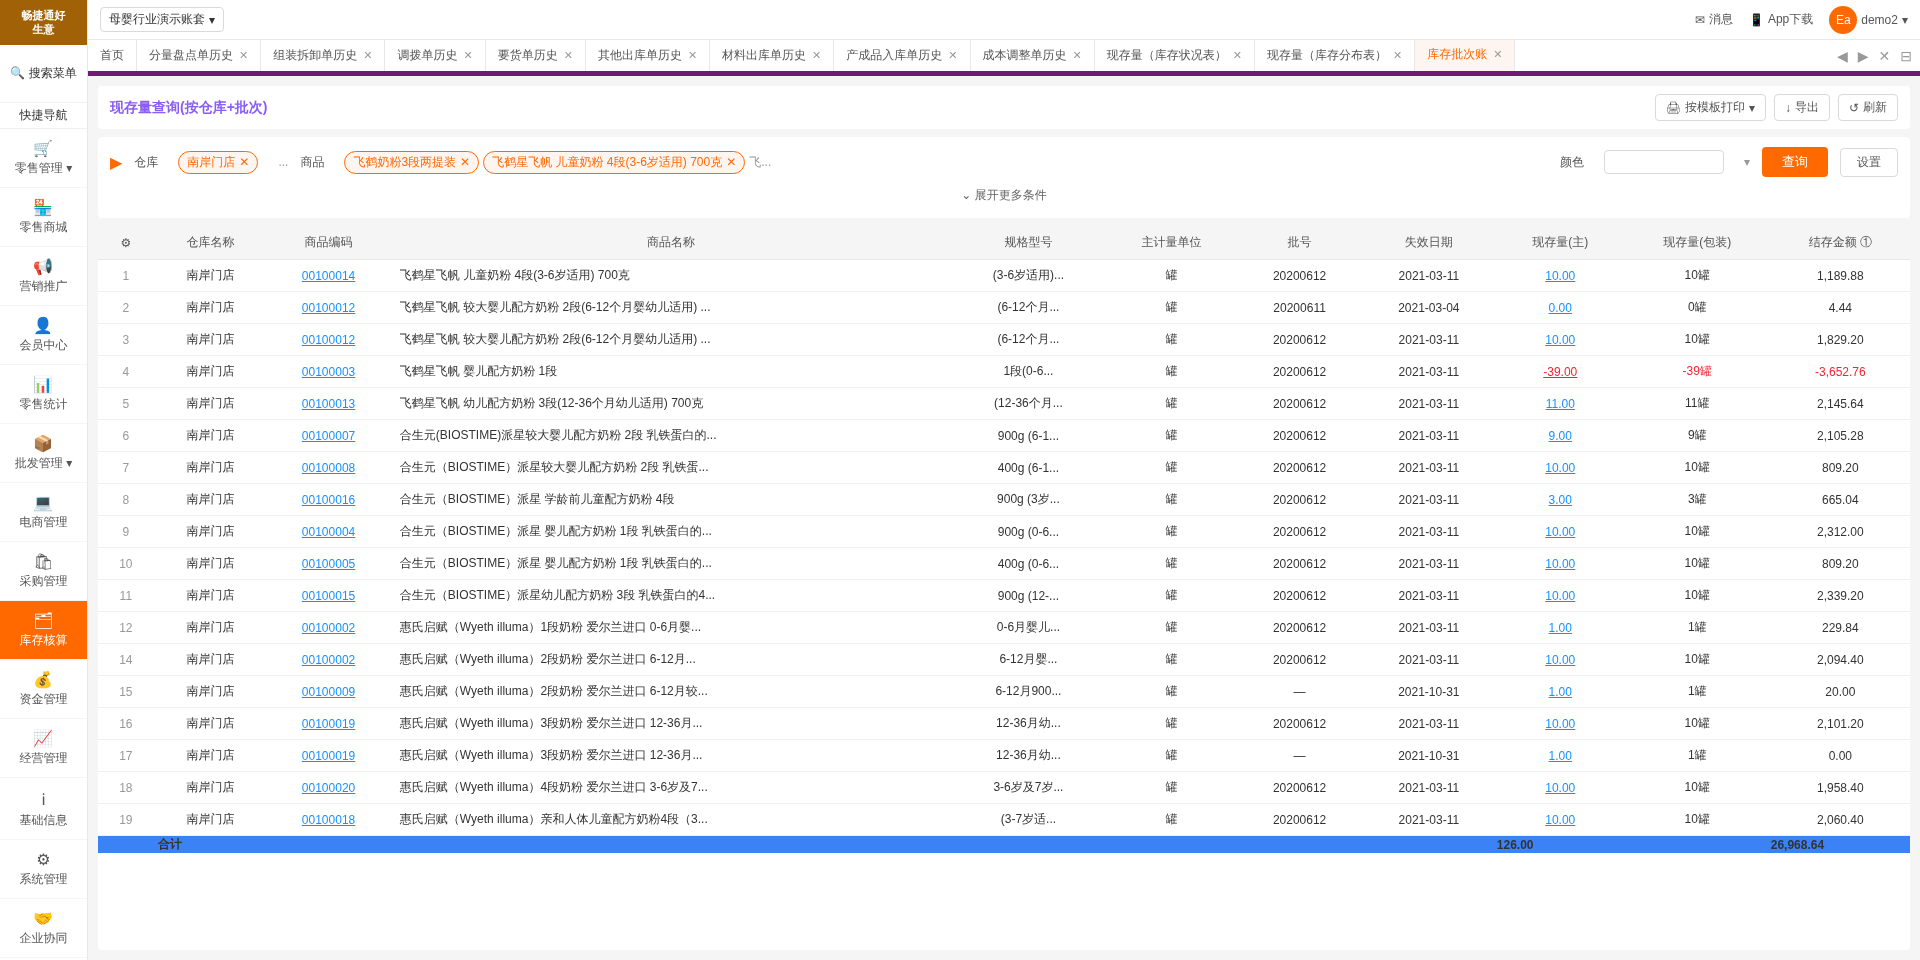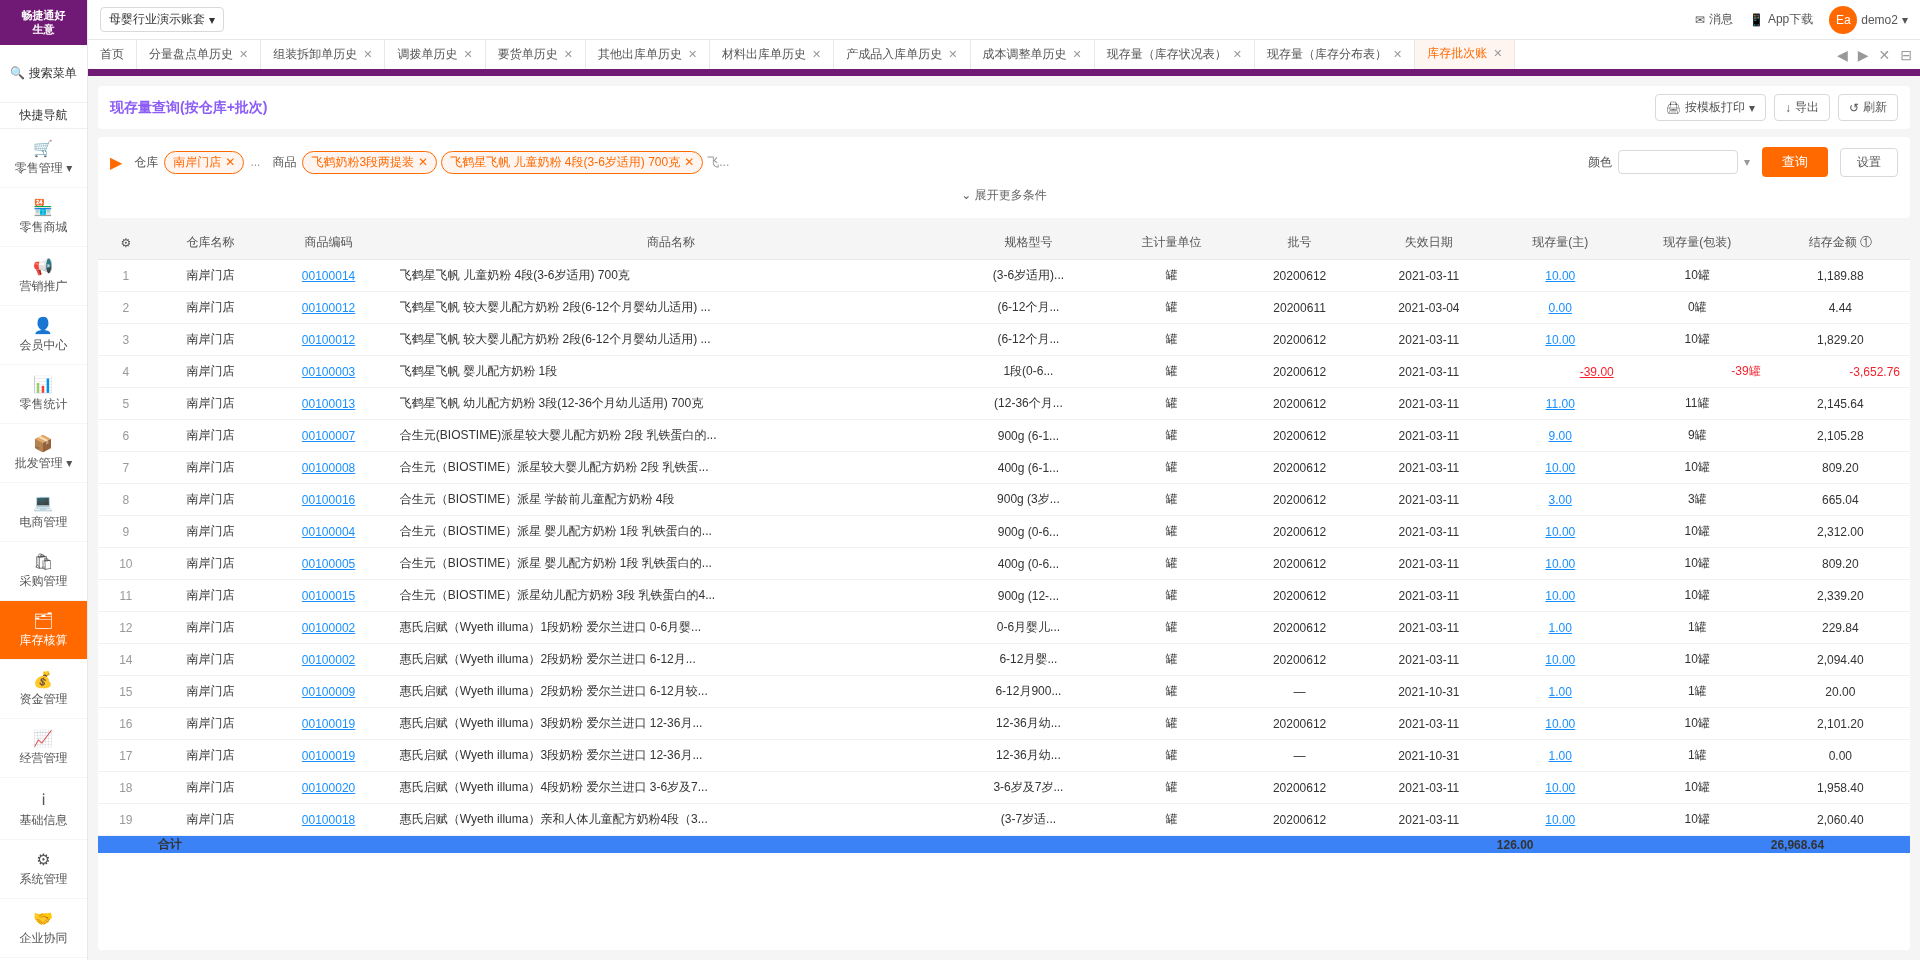--- a/index.html
+++ b/index.html
@@ -9,21 +9,21 @@
     .sidebar {
       width: 88px;
       background: #fff;
       display: flex;
       flex-direction: column;
       border-right: 1px solid #e8e8e8;
       height: 960px;
       flex-shrink: 0;
     }
     .sidebar-logo {
-      background: #701a75;
+      background: #a16207;
       color: #fff;
       text-align: center;
       padding: 8px 20px;
       font-size: 11px;
       line-height: 1.3;
       height: 48px;
       display: flex;
       align-items: center;
       justify-content: center;
     }
@@ -88,21 +88,21 @@
     .top-header-right { display: flex; align-items: center; gap: 16px; }
     .header-action { display: flex; align-items: center; gap: 4px; color: #555; cursor: pointer; font-size: 12px; }
     .avatar { width: 28px; height: 28px; border-radius: 50%; background: #ff6900; display: flex; align-items: center; justify-content: center; color: #fff; font-size: 12px; }
 
     
     .tab-bar {
       background: #fff;
       height: 36px;
       display: flex;
       align-items: center;
-      border-bottom: 7px solid #701a75;
+      border-bottom: 5px solid #701a75;
       flex-shrink: 0;
       overflow: hidden;
       position: relative;
     }
     .tab-item {
       display: flex; align-items: center; gap: 4px;
       padding: 0 12px;
       height: 36px;
       border-right: 1px solid #e8e8e8;
       cursor: pointer;
@@ -138,21 +138,21 @@
     .page-actions { display: flex; align-items: center; gap: 8px; }
     .btn-template { display: flex; align-items: center; gap: 4px; border: 1px solid #d9d9d9; padding: 4px 10px; border-radius: 4px; cursor: pointer; color: #555; font-size: 12px; background: #fff; }
     .btn-export { display: flex; align-items: center; gap: 4px; padding: 4px 10px; border-radius: 4px; cursor: pointer; color: #555; font-size: 12px; background: #fff; border: 1px solid #d9d9d9; }
     .btn-refresh { display: flex; align-items: center; gap: 4px; padding: 4px 10px; border-radius: 4px; cursor: pointer; color: #555; font-size: 12px; background: #fff; border: 1px solid #d9d9d9; }
 
     
     .filter-area {
       background: #fff; padding: 10px 12px; border-radius: 4px; flex-shrink: 0;
     }
     .filter-row { display: flex; align-items: center; gap: 12px; flex-wrap: wrap; }
-    .filter-item { display: flex; align-items: center; gap: 6px; }
+    .filter-item { display: flex; align-items: center; gap: 20px; }
     .filter-label { color: #555; font-size: 12px; white-space: nowrap; }
     .filter-input {
       border: 1px solid #d9d9d9; border-radius: 4px; padding: 4px 8px; font-size: 12px;
       color: #333; background: #fff; min-width: 100px;
     }
     .filter-tag {
       display: flex; align-items: center; gap: 4px;
       background: #fff5f0; border: 1px solid #ff6900; color: #ff6900;
       padding: 2px 8px; border-radius: 12px; font-size: 12px;
     }
@@ -174,21 +174,21 @@
     thead tr { background: #f5f5f5; }
     thead th {
       padding: 8px 10px; text-align: center; color: #555;
       border-bottom: 1px solid #e8e8e8; font-weight: normal;
       white-space: nowrap; position: sticky; top: 0; background: #f5f5f5; z-index: 2;
     }
     tbody tr { border-bottom: 1px solid #f0f0f0; }
     tbody td { padding: 7px 10px; text-align: center; color: #333; }
     tbody td.left { text-align: left; }
     .td-link { color: #1890ff; text-decoration: underline; cursor: pointer; }
-    .td-neg { color: #f5222d; text-align: right; }
+    .td-neg { color: #f5222d; }
     .footer-row td { background: #3b82f6; font-weight: bold; color: #333; }
     .row-num { color: #999; }
 
     
     ::-webkit-scrollbar { width: 6px; height: 6px; }
     ::-webkit-scrollbar-thumb { background: #ccc; border-radius: 3px; }
     ::-webkit-scrollbar-track { background: #f5f5f5; }
   </style>
 </head>
 <body>

